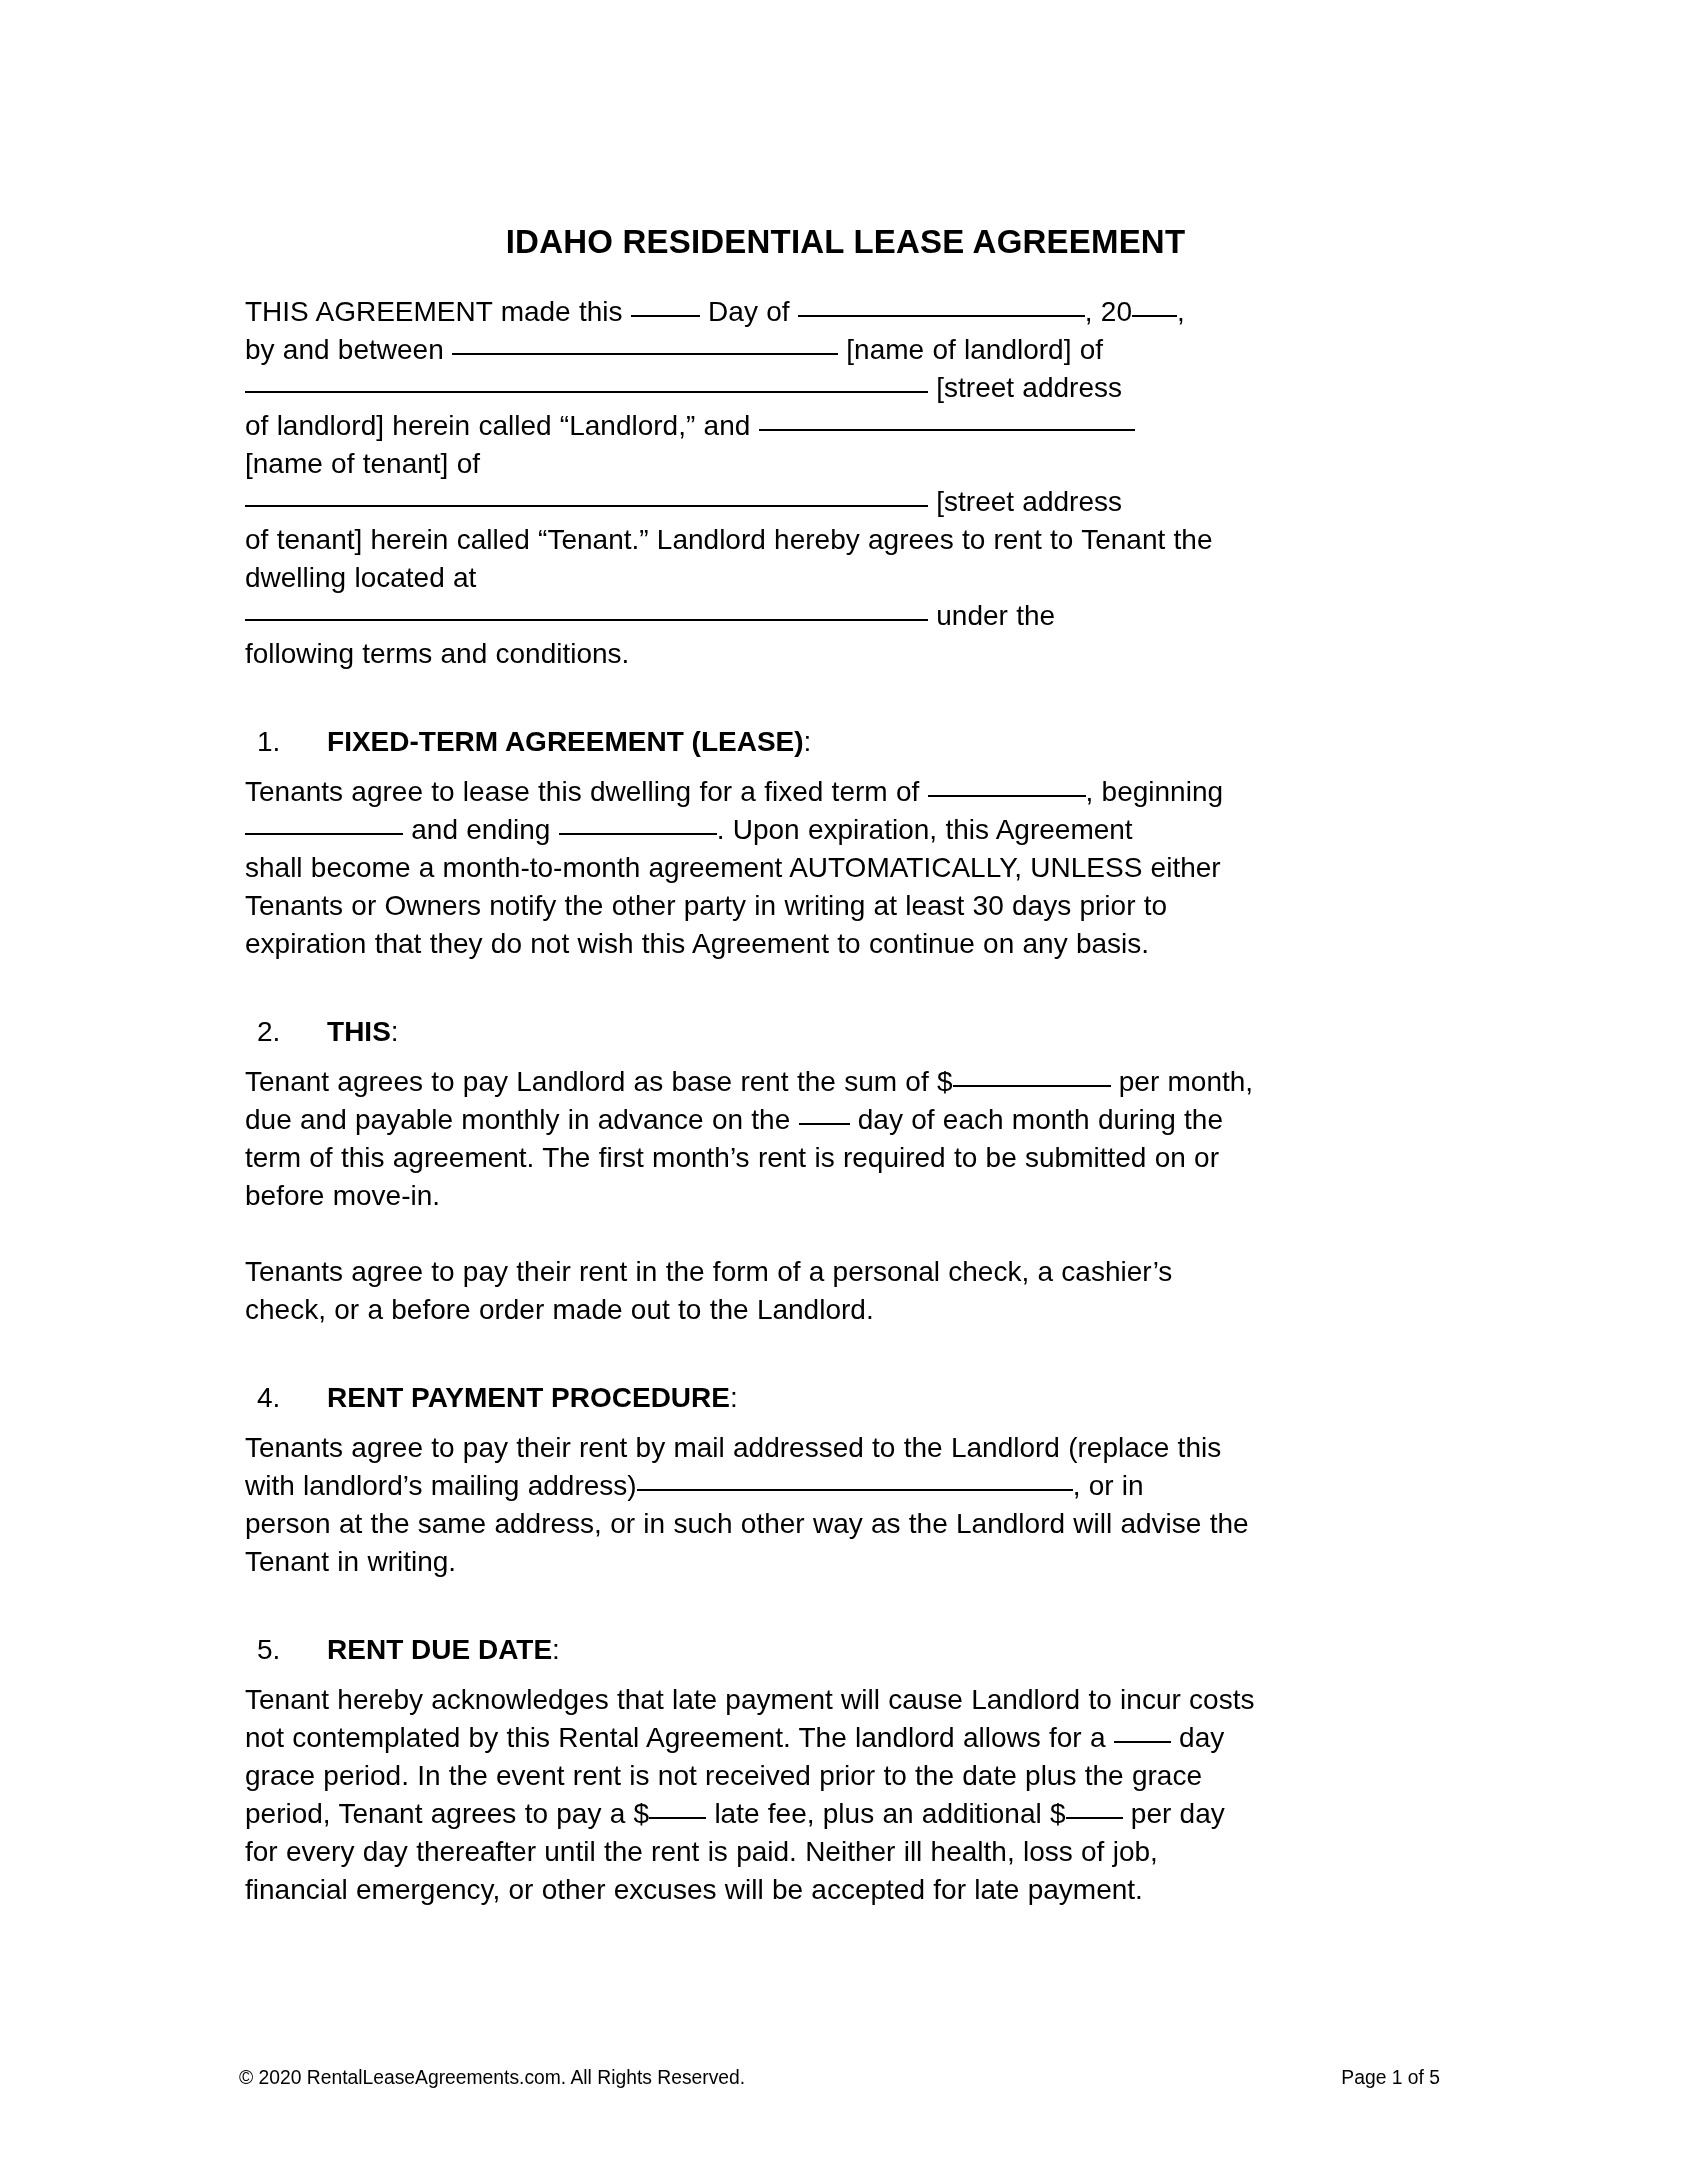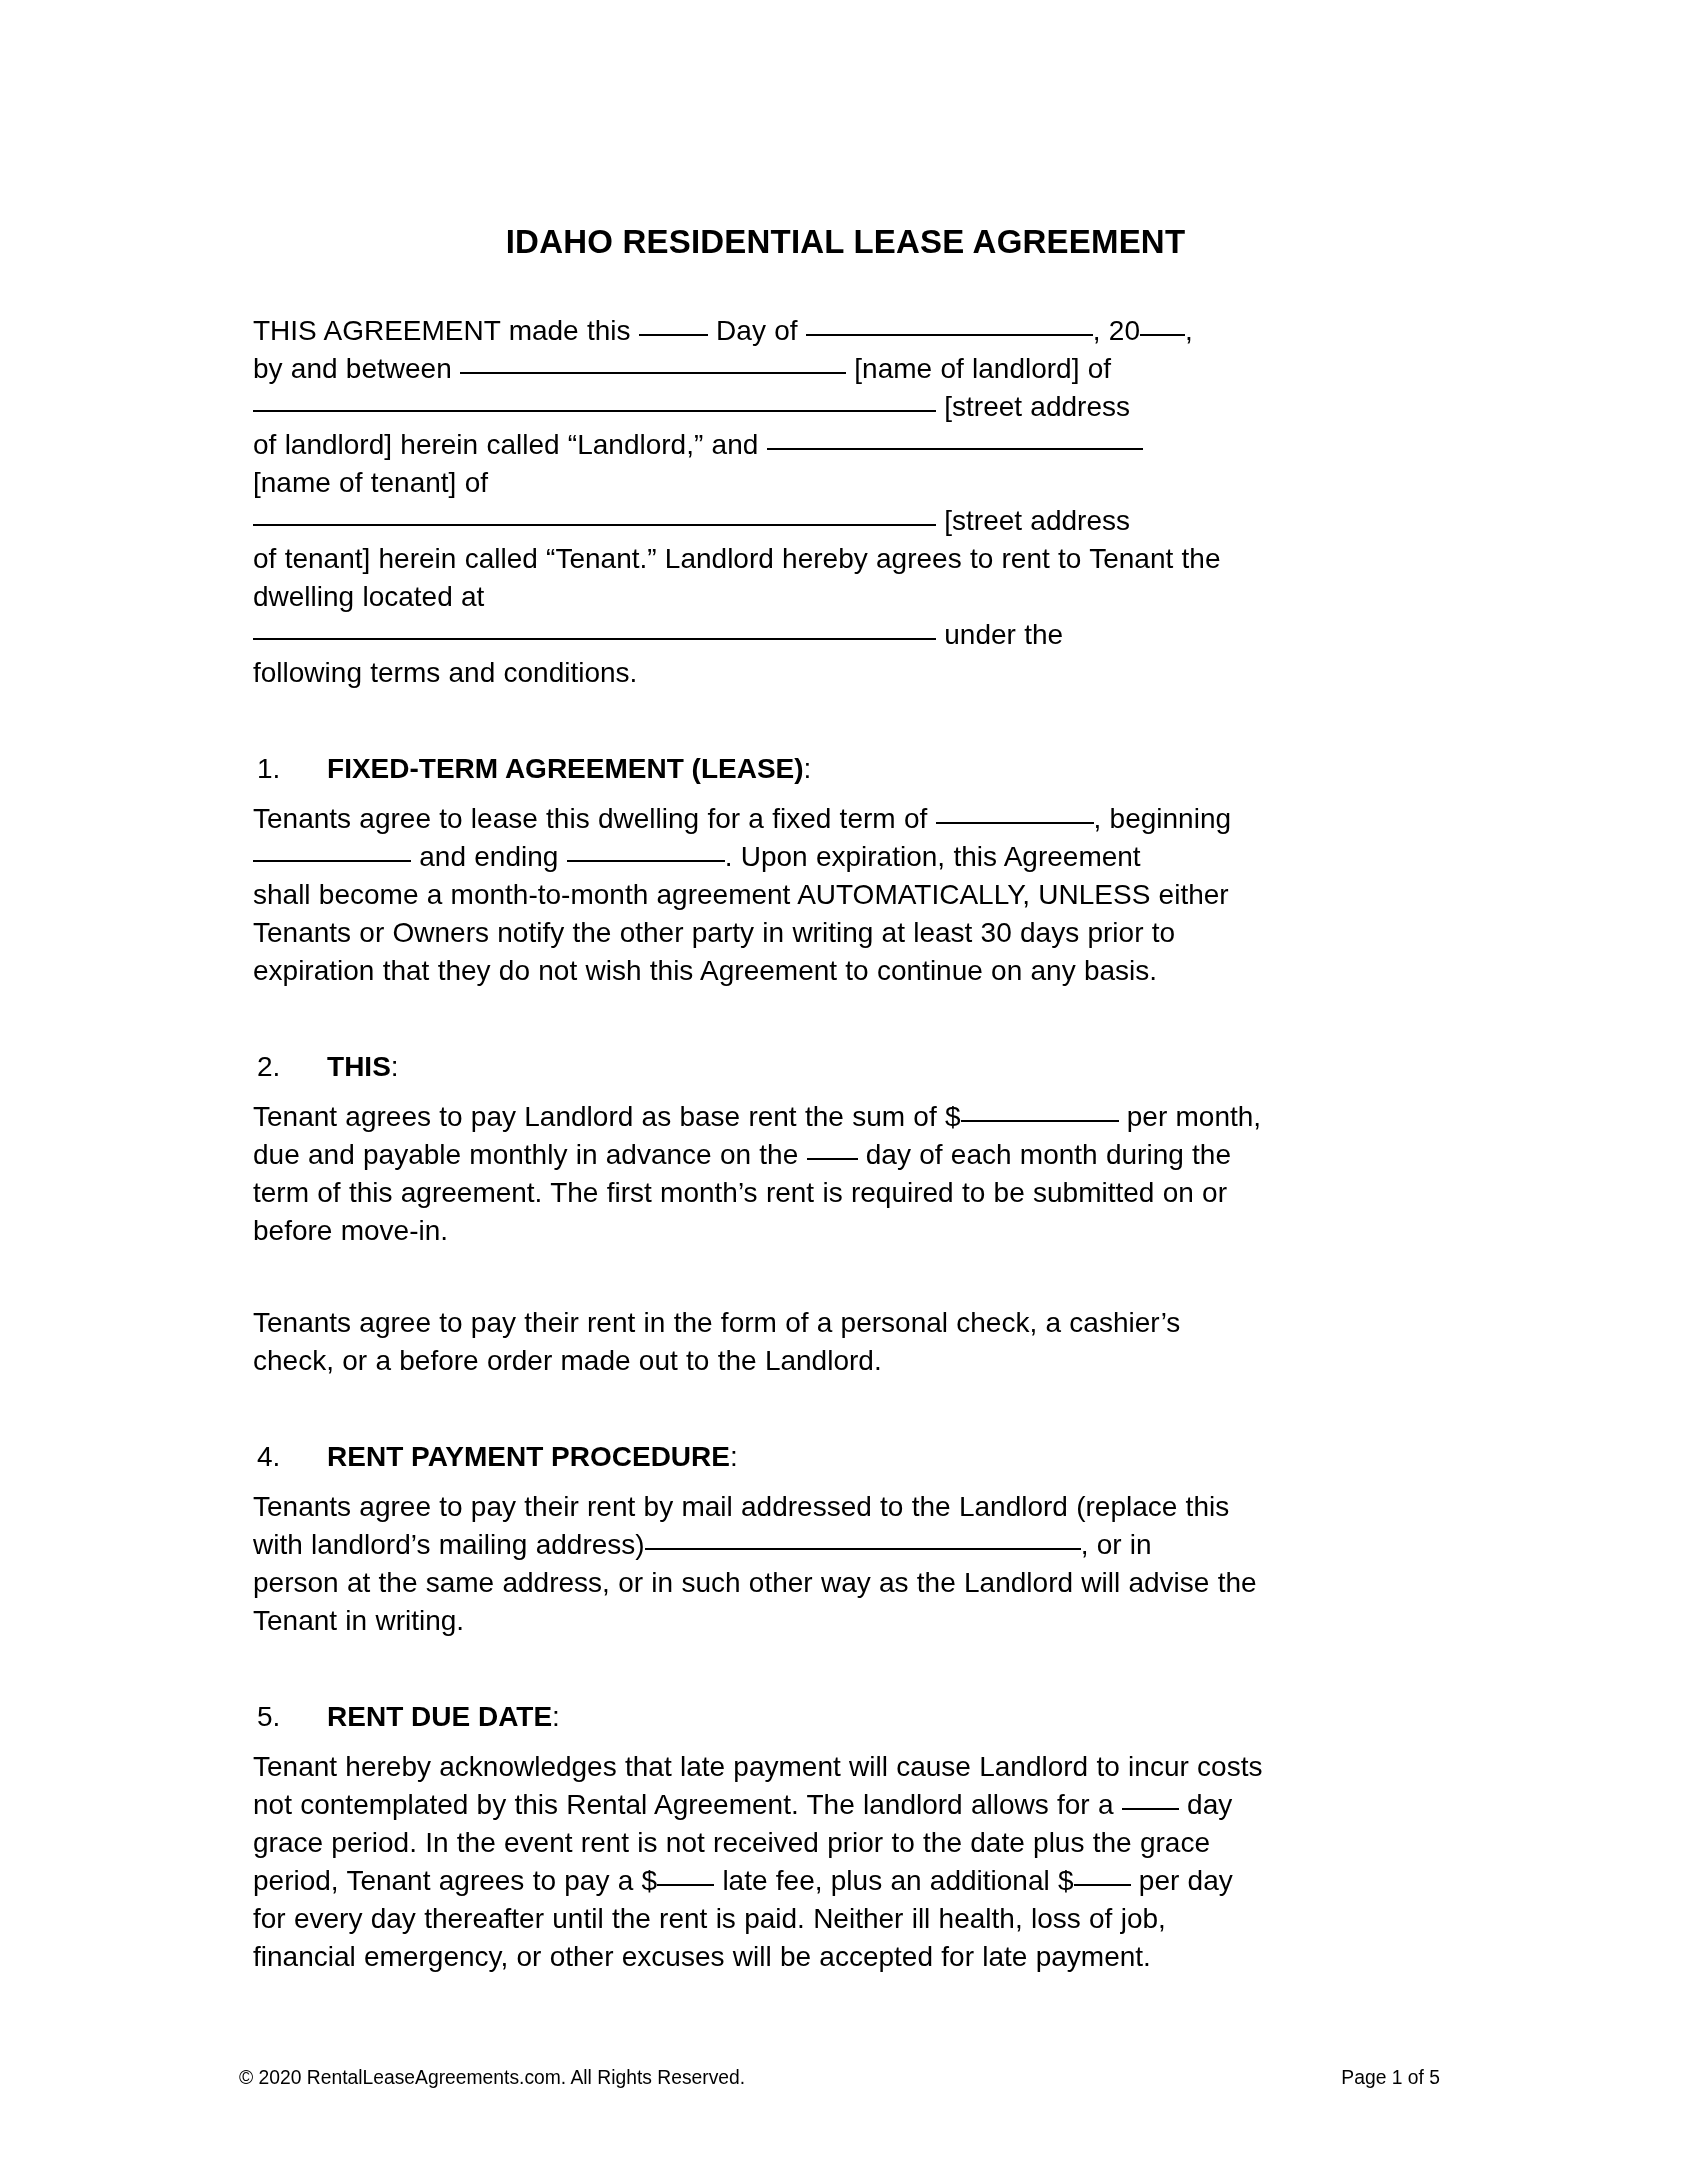--- a/index.html
+++ b/index.html
@@ -28,28 +28,28 @@
     left: 245px;
     top: 223px;
     width: 1201px;
   }
 
   .doc-title {
     text-align: center;
     font-size: 33px;
     font-weight: bold;
     letter-spacing: 0.2px;
-    margin: 0 0 51px 0;
+    margin: 0 0 32px 0;
     line-height: 1.15;
   }
 
   .para {
     font-size: 28px;
     line-height: 38px;
-    margin: 8px;
+    margin: 0;
     text-align: left;
     word-spacing: 0.5px;
   }
 
   .block-gap { height: 38px; }
 
   .sec-head {
     font-size: 28px;
     line-height: 38px;
     margin: 12px;

